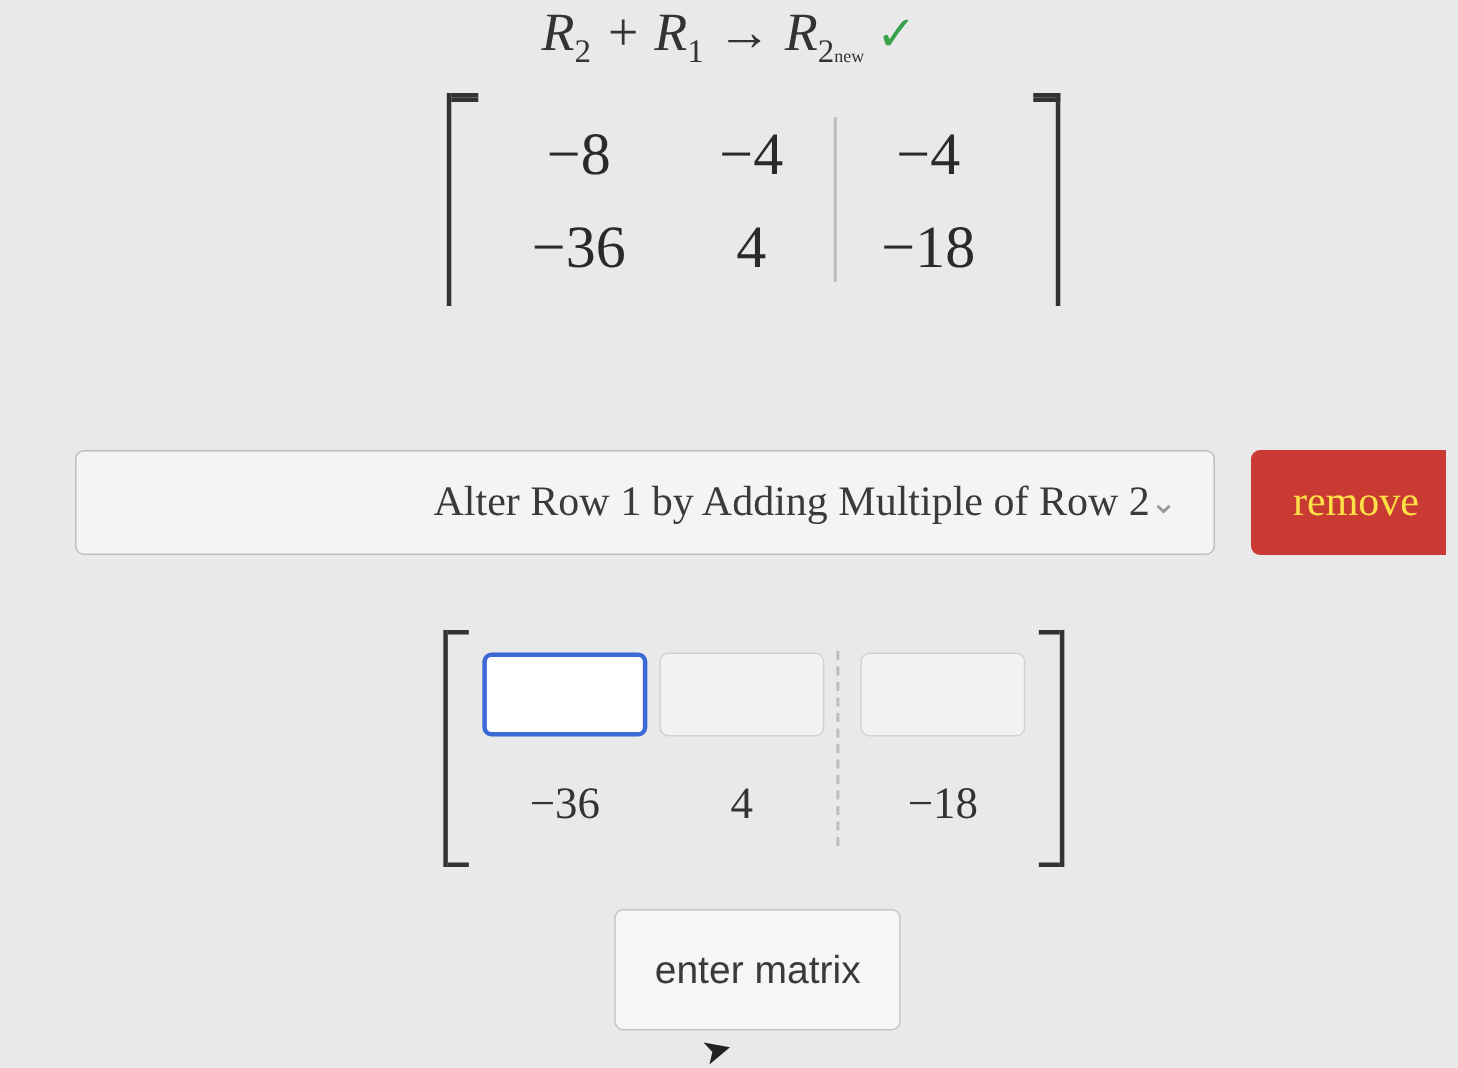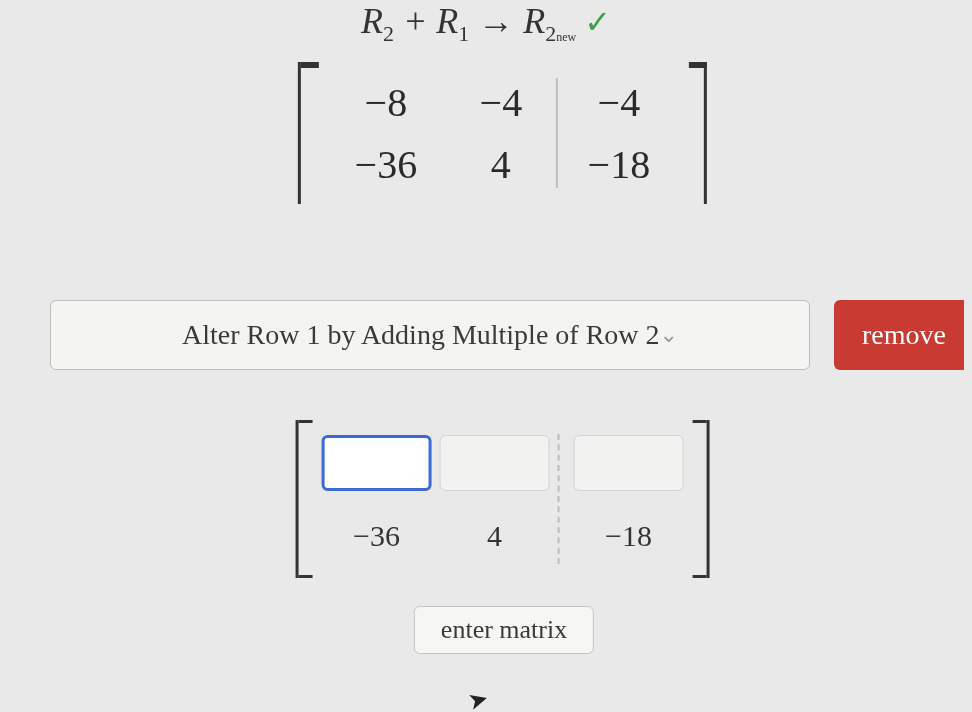--- a/index.html
+++ b/index.html
@@ -107,30 +107,30 @@
     height: 70px;
     background: #f4f4f2;
     border: 1px solid #bdbdbd;
     border-radius: 6px;
     display: flex;
     align-items: center;
     padding: 0 24px;
     font-size: 28px;
     font-family: Georgia, serif;
     color: #3a3a3a;
-    justify-content: center;
+    justify-content: flex-end;
     cursor: pointer;
   }
   .chevron {
     color: #999;
     font-size: 22px;
   }
   .remove-btn {
     background: #c83a32;
-    color: #ffffff;
+    color: #fde047;
     font-size: 28px;
     font-family: Georgia, serif;
     height: 70px;
     padding: 0 18px 0 28px;
     border: none;
     border-radius: 6px 0 0 6px;
     cursor: pointer;
     display: flex;
     align-items: center;
   }
@@ -205,23 +205,23 @@
   .input-bracket.right::before, .input-bracket.right::after { right: 0; }
   
   .enter-btn {
     position: absolute;
     top: 606px;
     left: 50%;
     transform: translateX(-40%);
     background: #f6f6f4;
     border: 1px solid #c4c4c4;
     border-radius: 6px;
-    padding: 8px 26px;
+    padding: 24px 26px;
     font-size: 26px;
-    font-family: Liberation Serif, serif;
+    font-family: Liberation Sans, sans-serif;
     color: #3a3a3a;
     cursor: pointer;
   }
   
   .cursor-arrow {
     position: absolute;
     top: 686px;
     left: 468px;
     font-size: 24px;
     color: #222;

